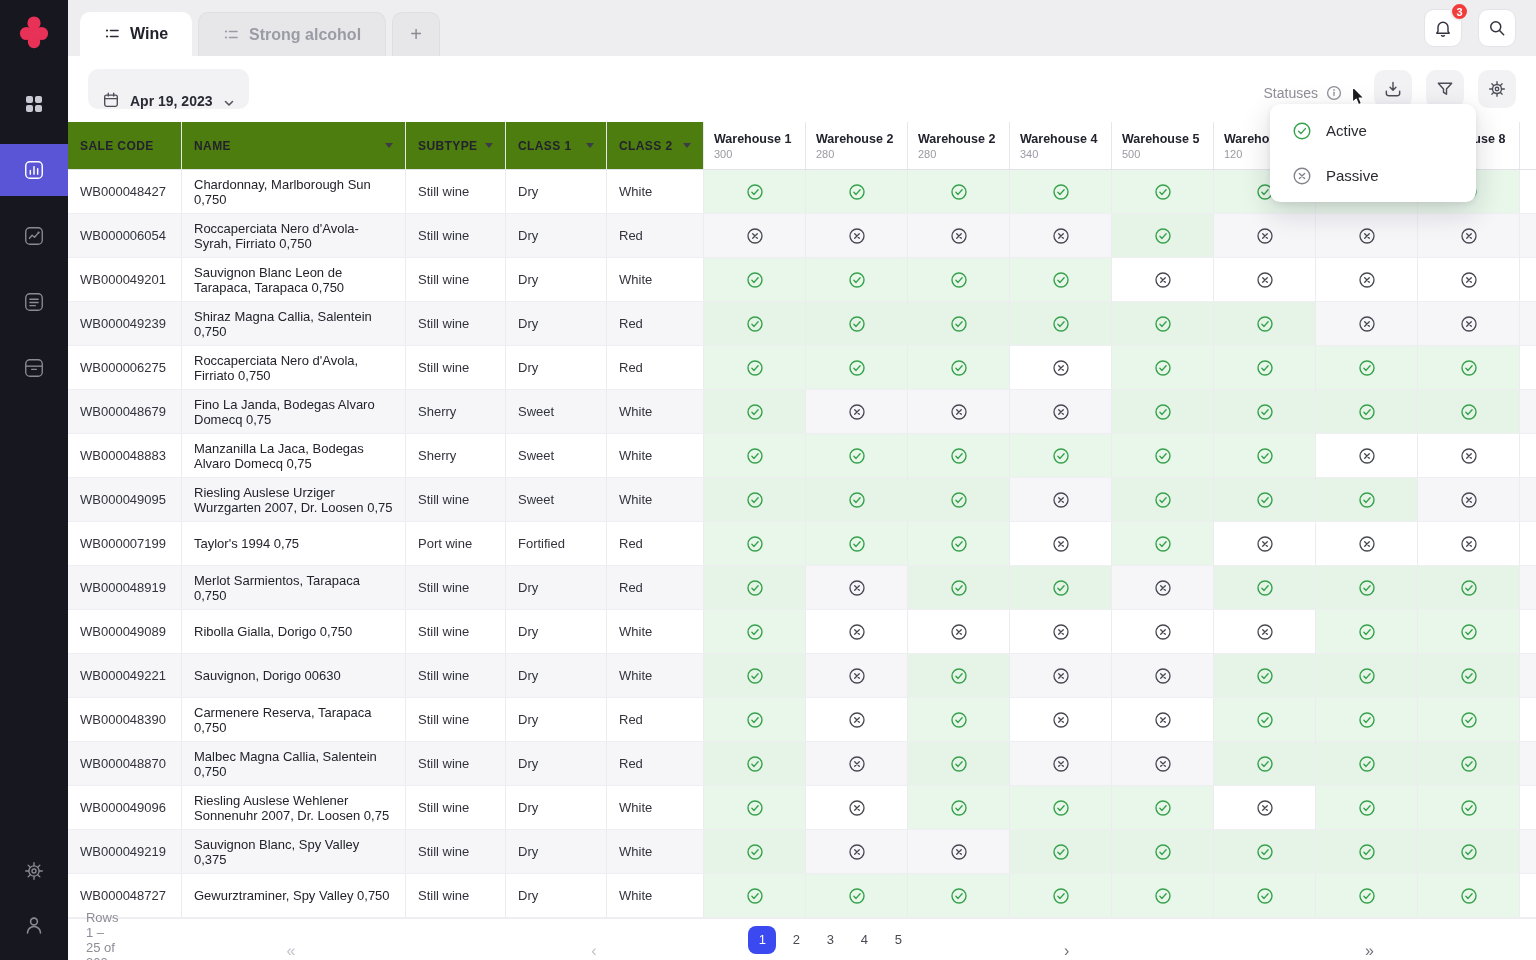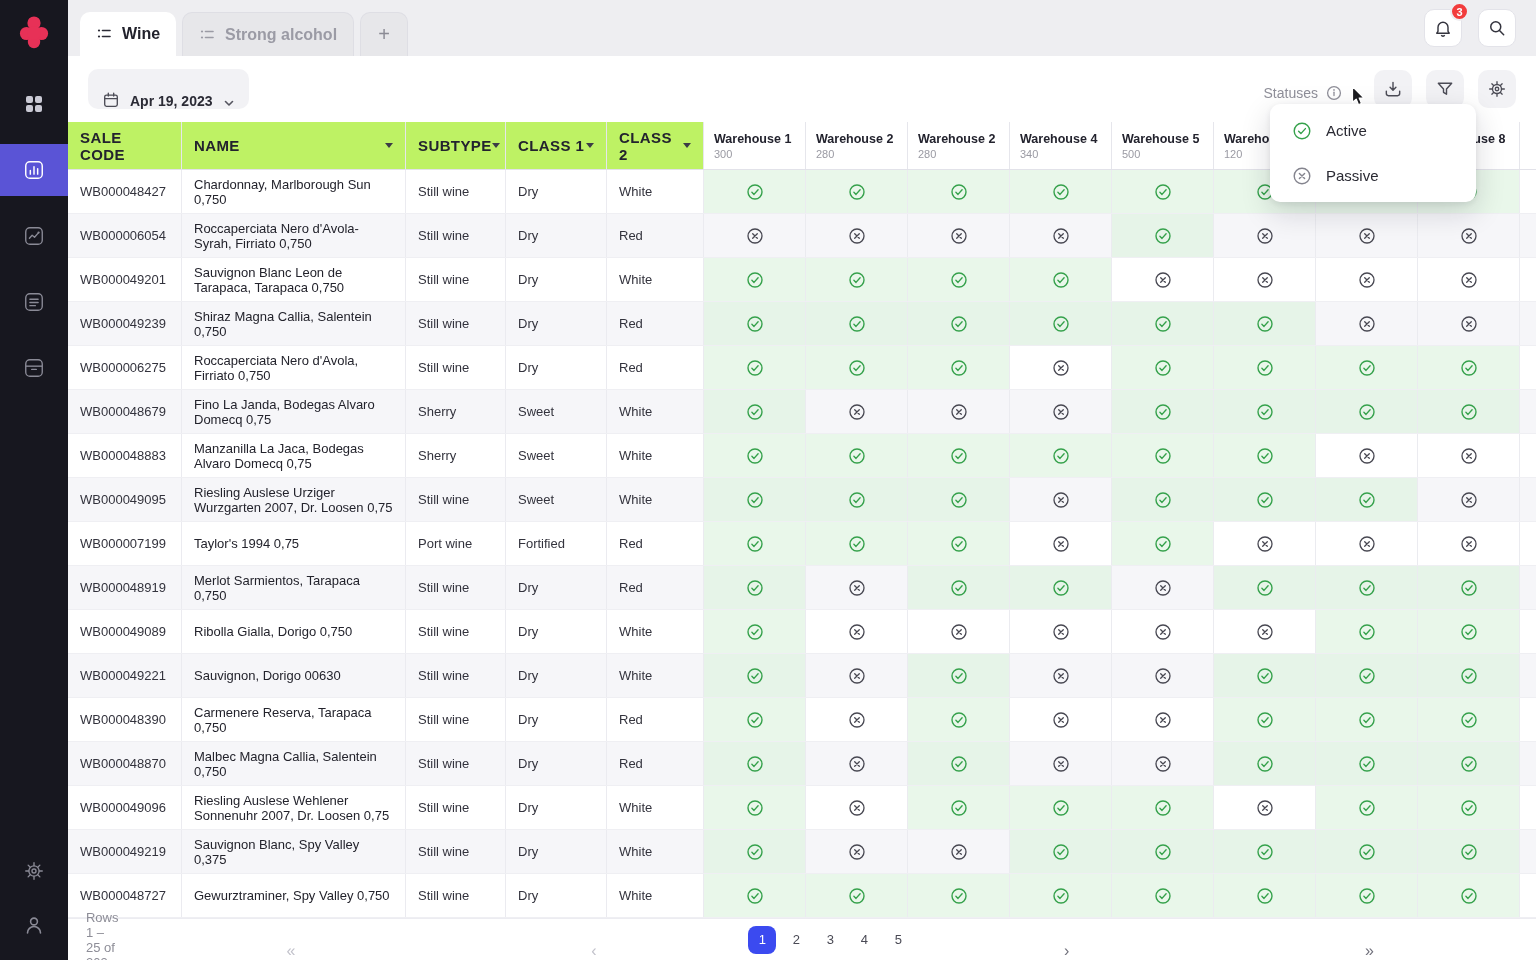--- a/index.html
+++ b/index.html
@@ -29,21 +29,21 @@
   
   .main { flex:1; min-width:0; position:relative; display:flex; flex-direction:column; background:#fff; }
 
   
   .tabbar {
     height:56px; flex-shrink:0; background:#eeeef1;
     display:flex; align-items:flex-end; justify-content:space-between; padding:0 20px 0 12px;
   }
   .tabs { display:flex; align-items:flex-end; gap:6px; height:100%; }
   .tab {
-    height:44px; display:flex; align-items:center; gap:10px; padding:0 16px;
+    height:44px; display:flex; align-items:center; gap:10px; padding:0 24px;
     border-radius:10px 10px 0 0; font-weight:bold; font-size:16px; cursor:pointer; border:none;
   }
   .tab.active { background:#fff; color:#22222c; }
   .tab.inactive { background:#e7e7ea; color:#9b9ba5; border:1px solid #dedee4; border-bottom:none; }
   .tab.add { width:48px; padding:0; justify-content:center; background:#e7e7ea; border:1px solid #dedee4; border-bottom:none; color:#8b8b95; font-size:20px; font-weight:normal; }
   .top-actions { display:flex; gap:16px; align-items:center; align-self:center; }
   .icon-btn {
     width:38px; height:38px; border-radius:10px; background:#fff; border:1px solid #e3e3e9;
     display:flex; align-items:center; justify-content:center; cursor:pointer; position:relative;
   }
@@ -61,21 +61,21 @@
     font-size:14px; font-weight:bold; color:#2b2b35; cursor:pointer; font-family:inherit;
   }
   .toolbar-right { display:flex; align-items:center; gap:14px; }
   .statuses { display:flex; align-items:center; gap:8px; color:#8f8f99; font-size:14px; cursor:pointer; margin-right:12px; background:none; border:none; font-family:inherit;margin-top:8px; }
   .tool-btn { width:38px; height:38px; border-radius:10px; background:#f2f2f5; border:none; display:flex; align-items:center; justify-content:center; cursor:pointer; }
 
   
   .table { flex:1; display:flex; flex-direction:column; overflow:hidden; }
   .thead { display:flex; height:48px; flex-shrink:0; border-bottom:1px solid #e2e2e9; }
   .th { display:flex; align-items:center; border-right:1px solid #e6e6ec; flex-shrink:0; }
-  .th.meta { background:#bef264; justify-content:space-between; padding:0 12px; font-size:15px; font-weight:bold; color:#23232e; letter-spacing:.4px; }
+  .th.meta { background:#4d7c0f; justify-content:space-between; padding:0 12px; font-size:12px; font-weight:bold; color:#23232e; letter-spacing:.4px; }
   .th.wh { flex-direction:column; align-items:flex-start; justify-content:center; padding:0 10px; background:#fff; gap:2px; }
   .wh-name { font-size:12.5px; font-weight:bold; color:#23232e; white-space:nowrap; }
   .wh-count { font-size:11px; color:#9a9aa3; min-height:11px; }
   .tri { width:0; height:0; border-left:4px solid transparent; border-right:4px solid transparent; border-top:5px solid #3c3c46; }
   .tbody { flex:1; overflow:hidden; }
   .tr { display:flex; height:44px; border-bottom:1px solid #efeff3; background:#fff; }
   .tr.stripe { background:#f6f6f9; }
   .td { display:flex; align-items:center; border-right:1px solid #ebebf0; padding:0 12px; font-size:13px; color:#33333d; overflow:hidden; flex-shrink:0; }
   .td.c1 { color:#23232c; line-height:15px; }
   .td.whc { justify-content:center; padding:0; }

